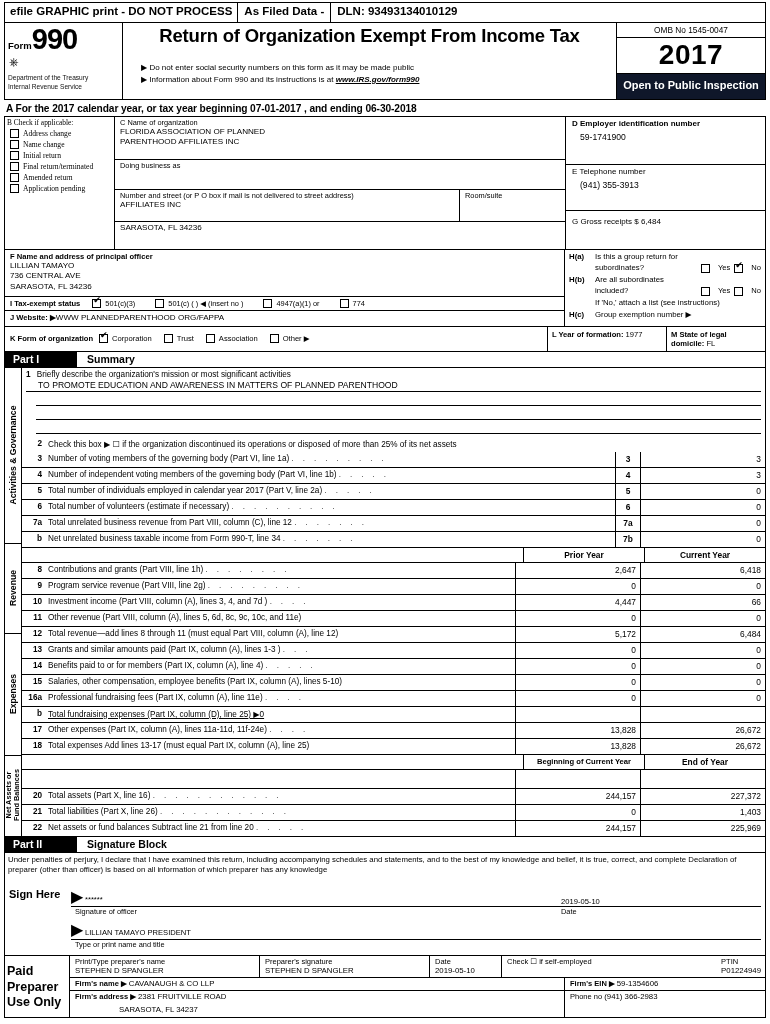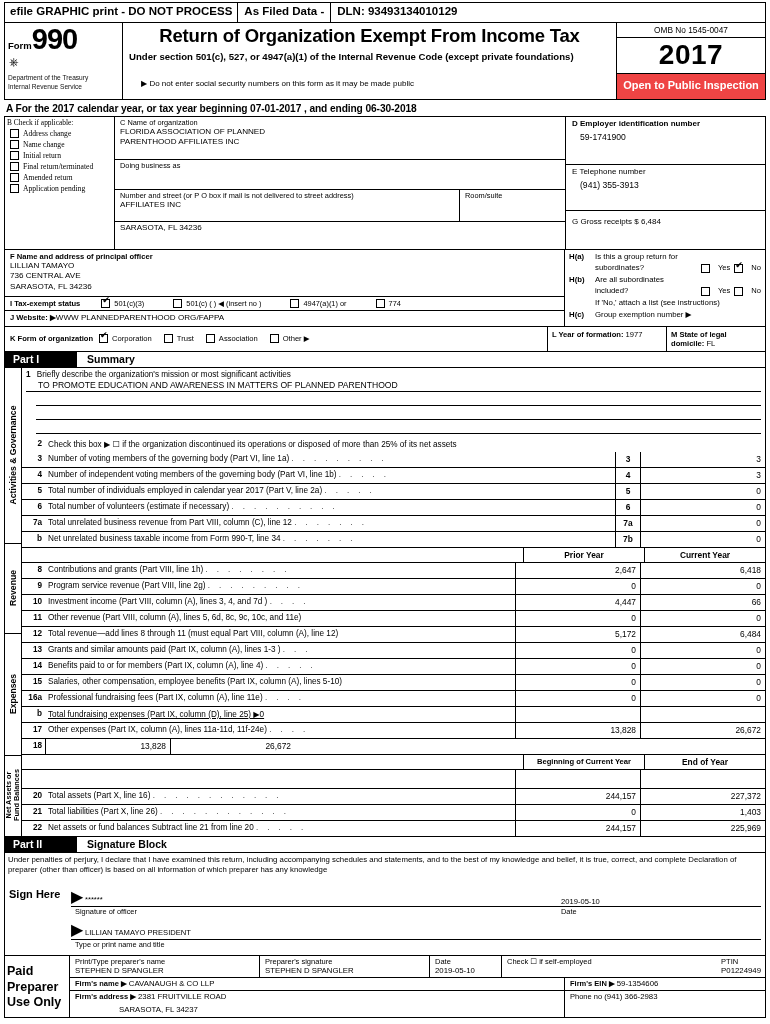--- a/index.html
+++ b/index.html
@@ -24,21 +24,21 @@
   .formnum .lbl{font-size:9.5px;font-weight:bold;}
   .formnum .num{font-size:29px;font-weight:bold;letter-spacing:-1px;line-height:1;}
   .irslogo{font-size:12px;margin:1px 0 5px 1px;}
   .deptline{font-size:6.6px;line-height:1.35;color:#111;}
   .title990{font-size:18.5px;font-weight:bold;text-align:center;line-height:1.08;letter-spacing:-.2px;}
   .sub990{font-size:9.6px;font-weight:bold;margin-top:5px;line-height:1.2;}
   .bullets{font-size:8px;margin-top:16px;line-height:1.45;padding-left:22px;}
   .bullets div{text-indent:-10px;}
   .omb{font-size:8.3px;text-align:center;border-bottom:1.3px solid #000;padding:2px 0 2px 0;}
   .yr{font-size:28px;font-weight:bold;text-align:center;letter-spacing:.5px;line-height:1;padding:3px 0 4px 0;border-bottom:1.3px solid #000;}
-  .otp{background:#ef4444;color:#fff;font-size:11px;font-weight:bold;text-align:center;padding:5px 0 6px 0;line-height:1.25;}
+  .otp{background:#0f172a;color:#fff;font-size:11px;font-weight:bold;text-align:center;padding:5px 0 6px 0;line-height:1.25;}
 
   
   .lineA{font-size:10.2px;font-weight:bold;padding:3px 0 2px 2px;letter-spacing:-.1px;}
 
   
   .idblock{display:flex;border:1.6px solid #000;}
   .colB{width:110px;box-sizing:border-box;padding:1px 2px 2px 2px;border-right:1.6px solid #000;font-family:Liberation Serif, serif;}
   .colB .hd{font-size:7.4px;margin-bottom:2px;}
   .cbrow{display:flex;align-items:center;font-size:7.6px;margin:2px 0 2px 3px;}
   .cbox{width:7px;height:7px;border:1.1px solid #000;display:inline-block;margin-right:4px;flex:none;background:#fff;}
@@ -59,21 +59,21 @@
   .dseg .hd{font-size:8px;}
   .dseg .val{font-size:8.6px;padding:4px 0 2px 8px;}
 
   
   .fhblock{display:flex;border:1.6px solid #000;border-top:none;}
   .colF{flex:1;box-sizing:border-box;border-right:1.6px solid #000;}
   .fseg{border-bottom:1.3px solid #000;padding:2px 5px 2px 5px;box-sizing:border-box;}
   .fseg:last-child{border-bottom:none;}
   .fsm{font-size:7.6px;}
   .fval{font-size:8.1px;line-height:1.3;}
-  .taxstat{display:flex;align-items:center;font-size:7.4px;gap:15px;}
+  .taxstat{display:flex;align-items:center;font-size:7.4px;gap:6px;}
   .taxstat .grp{display:flex;align-items:center;margin-right:14px;}
   .colH{width:200px;box-sizing:border-box;font-size:7.8px;padding:2px 4px 2px 4px;}
   .hrow{display:flex;margin-bottom:1px;line-height:1.35;}
   .hlab{width:26px;font-weight:bold;flex:none;}
   .yesno{display:flex;align-items:center;gap:4px;margin-left:auto;}
   .yesno span{font-size:7.6px;}
 
   .klblock{display:flex;border:1.6px solid #000;border-top:none;font-size:7.6px;}
   .colK{flex:1;padding:3px 5px 3px 5px;display:flex;align-items:center;border-right:1.6px solid #000;}
   .colL{width:110px;padding:3px 4px;border-right:1.6px solid #000;}
@@ -146,23 +146,23 @@
       <div class="formnum">
         <span class="lbl">Form</span>
         <span class="num">990</span>
       </div>
       <div class="irslogo">⎈</div>
       <div class="deptline">Department of the Treasury</div>
       <div class="deptline">Internal Revenue Service</div>
     </div>
     <div class="mid">
       <div class="title990">Return of Organization Exempt From Income Tax</div>
-      <div class="sub990">Under section 501(c), 527, or 4947(a)(1) of the Internal Revenue Code (except private foundations)</div>
       <div class="bullets">
         <div>▶ Do not enter social security numbers on this form as it may be made public</div>
+        <div><span>▶ Information about Form 990 and its instructions is at </span><span class="u b" style="font-style:italic">www.IRS.gov/form990</span></div>
       </div>
     </div>
     <div class="right">
       <div class="omb">OMB No 1545-0047</div>
       <div class="yr">2017</div>
       <div class="otp">Open to Public Inspection</div>
     </div>
   </div>
 
   <div class="lineA">A   For the 2017 calendar year, or tax year beginning 07-01-2017   , and ending 06-30-2018</div>
@@ -486,20 +486,21 @@
         <div class="lval"></div>
       </div>
       <div class="lrow">
         <div class="lnum">17</div>
         <div class="ltxt"><span>Other expenses (Part IX, column (A), lines 11a-11d, 11f-24e)</span> <span class="dots">. . . .</span></div>
         <div class="lval">13,828</div>
         <div class="lval">26,672</div>
       </div>
       <div class="lrow">
         <div class="lnum">18</div>
+        <div class="ltxt">Total expenses  Add lines 13-17 (must equal Part IX, column (A), line 25)</div>
         <div class="lval">13,828</div>
         <div class="lval">26,672</div>
       </div>
 
       <div class="hdrow">
         <div class="sp"></div>
         <div class="h1" style="font-size:7.6px">Beginning of Current Year</div>
         <div class="h2">End of Year</div>
       </div>
 

